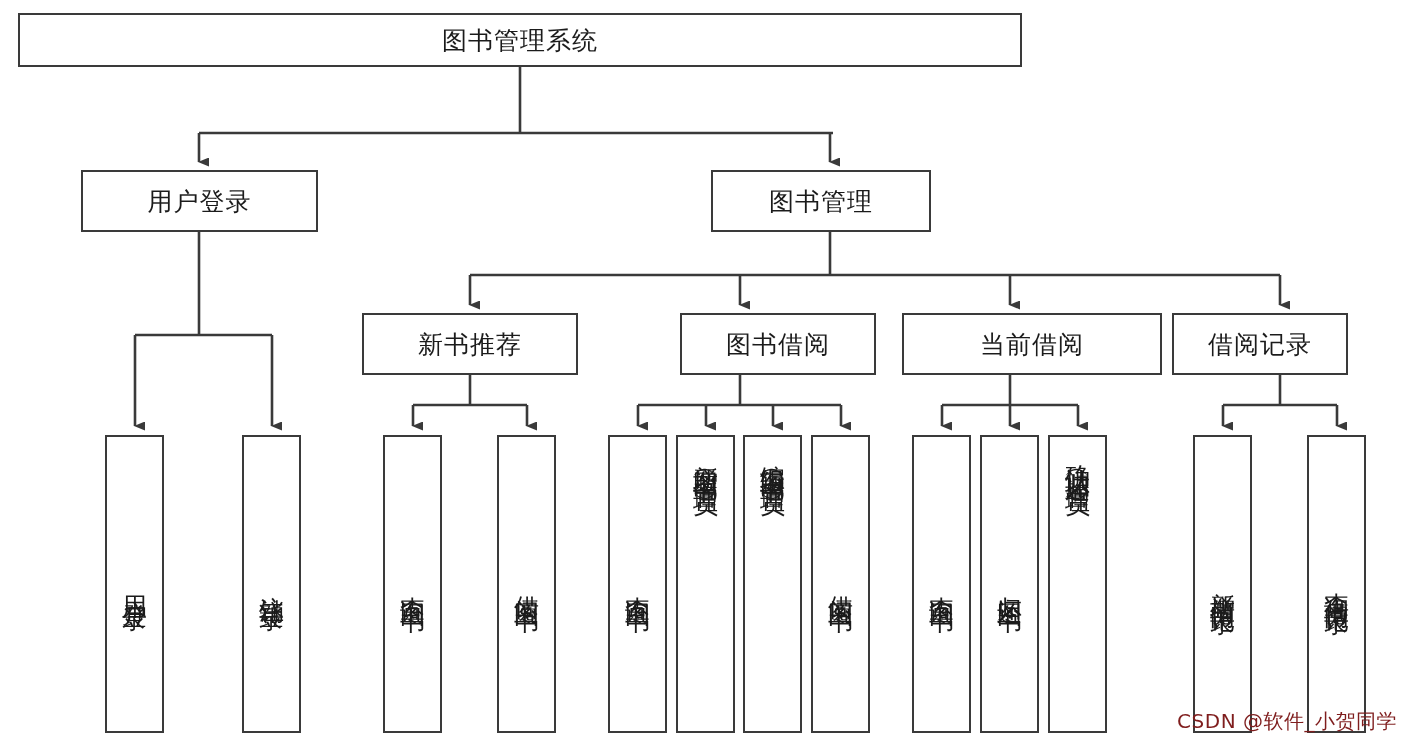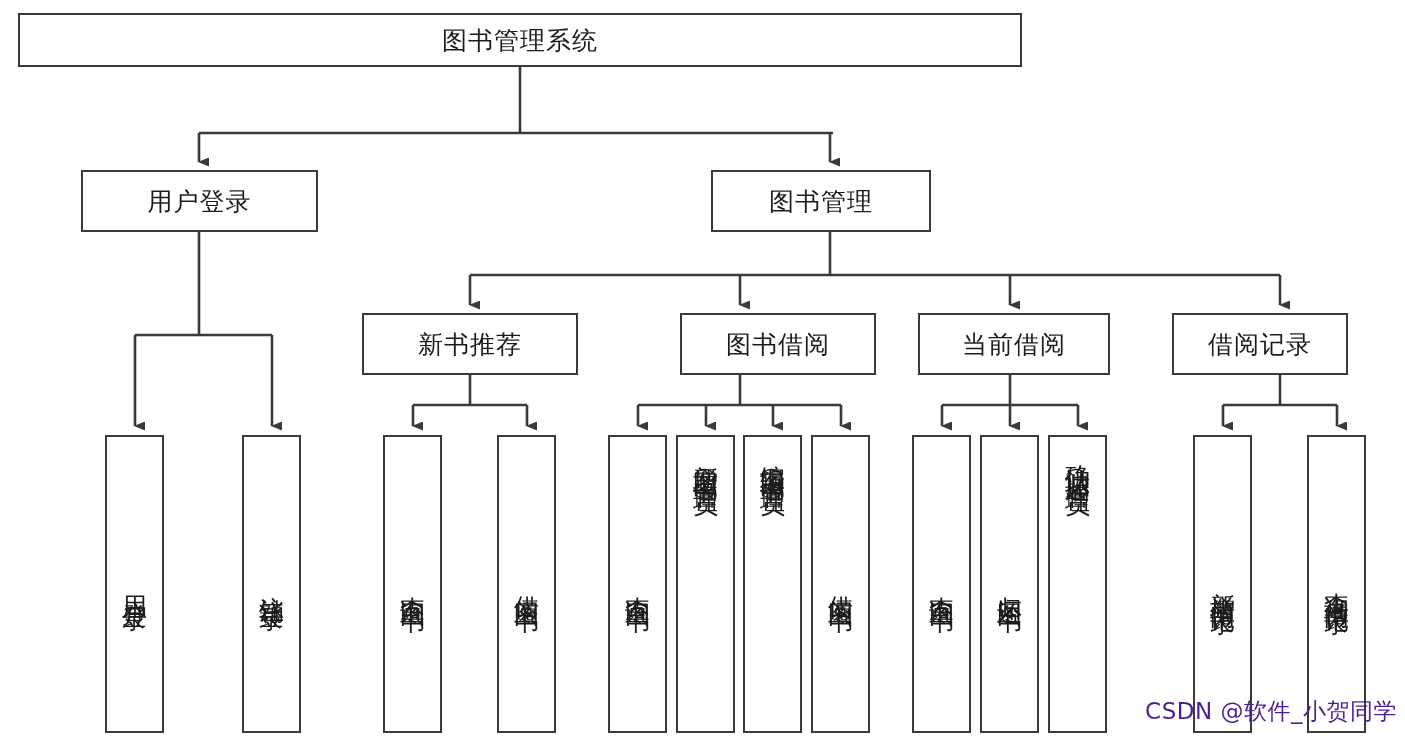--- a/index.html
+++ b/index.html
@@ -65,23 +65,23 @@
     font-size: 25px;
     writing-mode: vertical-rl;
     text-orientation: upright;
     letter-spacing: 4px;
     line-height: 1;
     white-space: nowrap;
   }
   #watermark {
     position: absolute;
     right: 8px;
-    bottom: 20px;
-    font-size: 23px;
-    color: #4c1d95;
+    bottom: 12px;
+    font-size: 20px;
+    color: #7f1d1d;
     letter-spacing: 0.5px;
     z-index: 3;
     white-space: nowrap;
   }
 </style>
 </head>
 <body>
 
 <div id="diagram-root">
 
@@ -151,21 +151,21 @@
   </div>
 
   <div class="node horiz" style="left:362px; top:313px; width:216px; height:62px;">
     <span class="node-label">新书推荐</span>
   </div>
 
   <div class="node horiz" style="left:632px; top:313px; width:196px; height:62px;margin-left:48px;">
     <span class="node-label">图书借阅</span>
   </div>
 
-  <div class="node horiz" style="left:902px; top:313px; width:192px; height:62px;margin-left:16px;">
+  <div class="node horiz" style="left:902px; top:313px; width:260px; height:62px;">
     <span class="node-label">当前借阅</span>
   </div>
 
   <div class="node horiz" style="left:1172px; top:313px; width:176px; height:62px;">
     <span class="node-label">借阅记录</span>
   </div>
 
   <div class="node leaf centered" style="left:105px; top:435px; width:59px; height:298px;">
     <span class="node-label">用户登录</span>
   </div>

